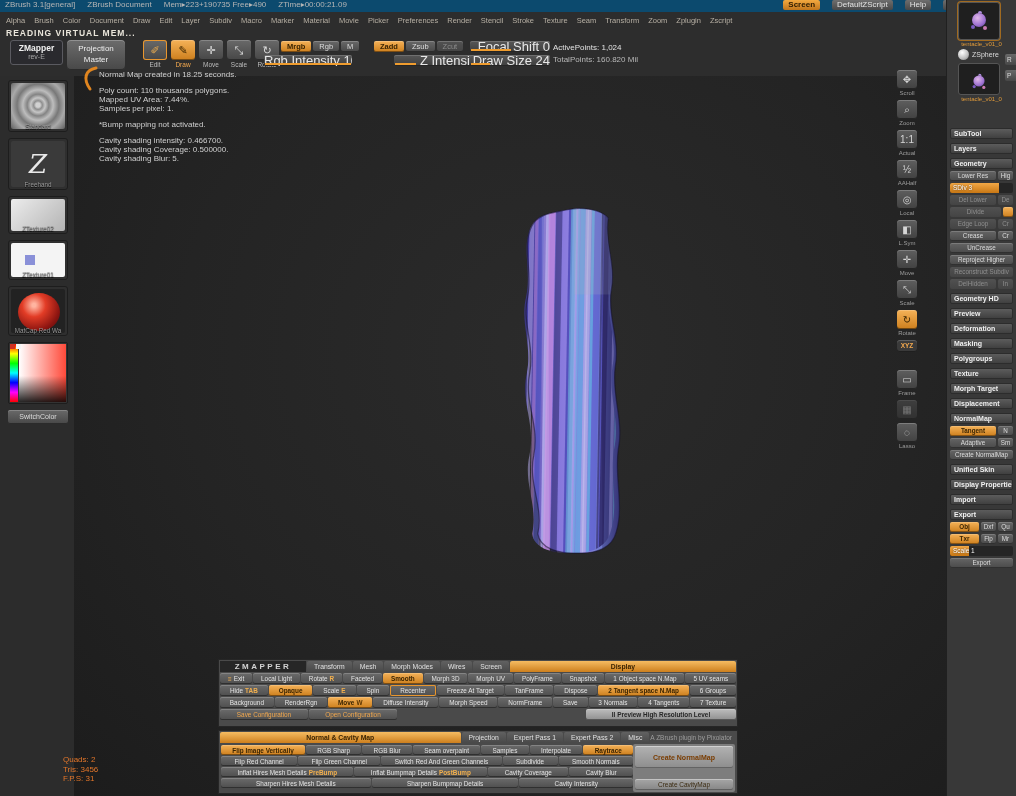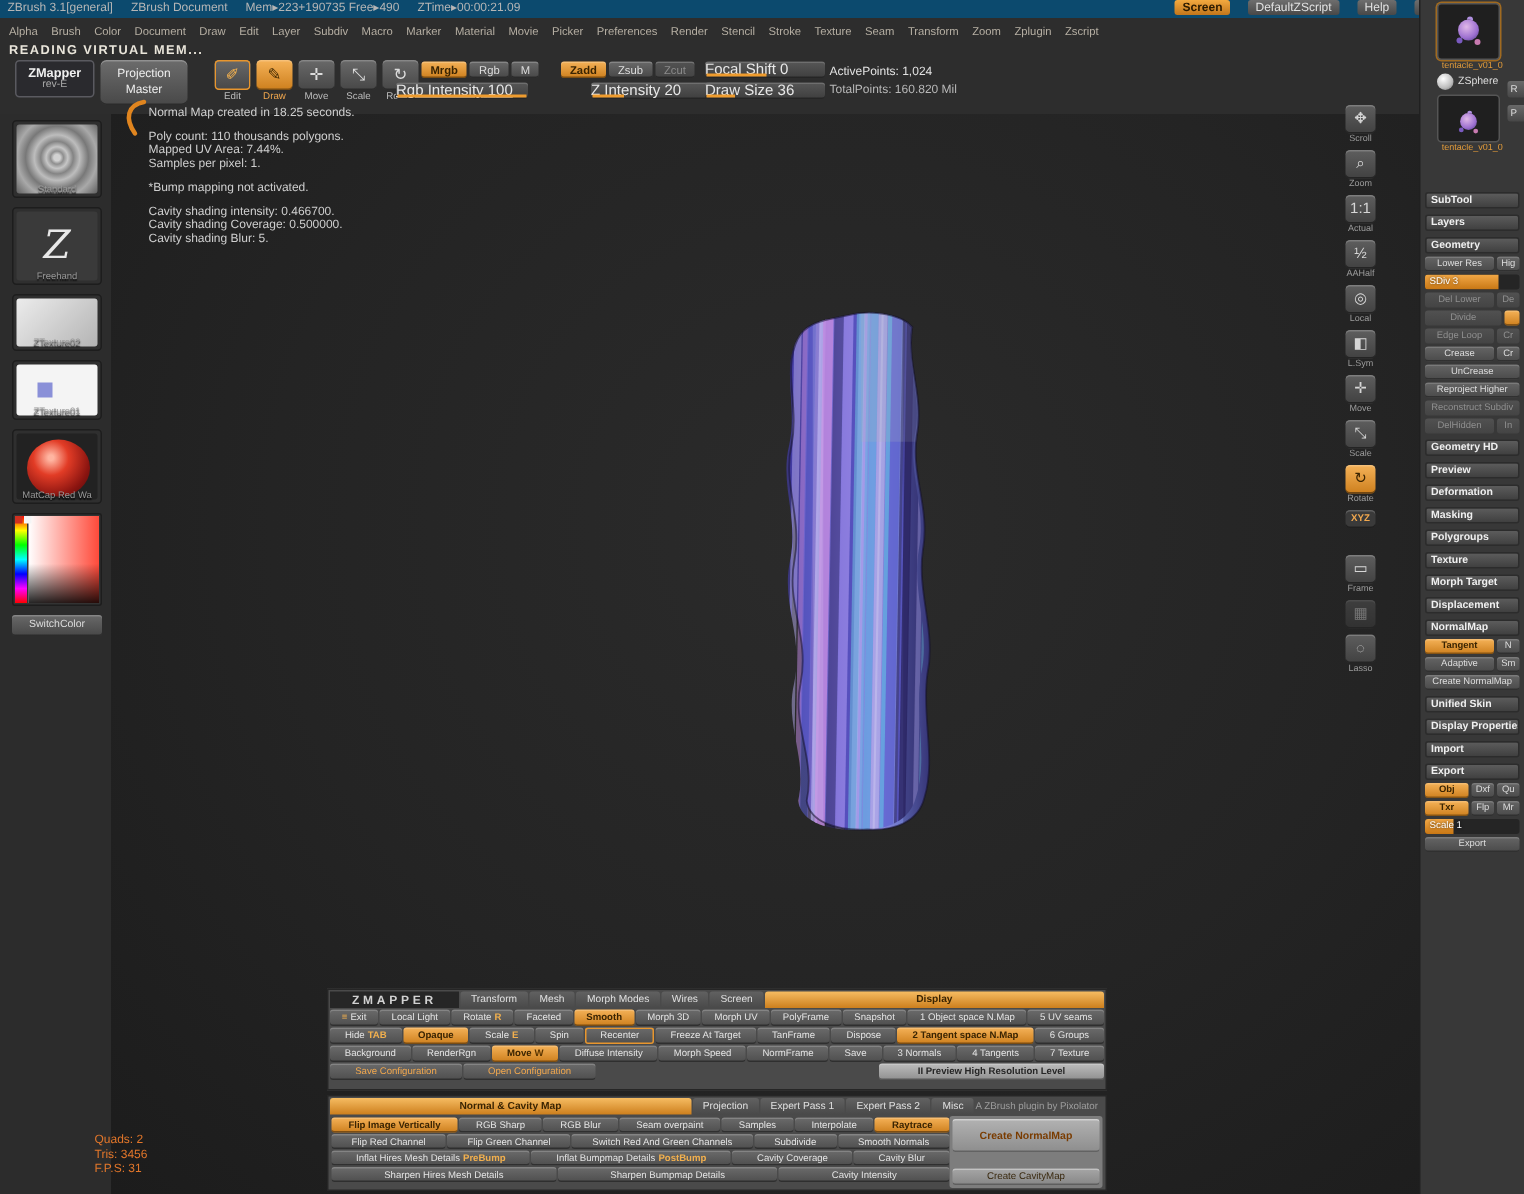--- a/index.html
+++ b/index.html
@@ -42,21 +42,21 @@
 
   #paint-modes { position:absolute; left:281px; top:41px; display:flex; gap:2px; }
   #sculpt-modes { position:absolute; left:374px; top:41px; display:flex; gap:2px; }
   .chip { height:11px; line-height:11px; padding:0 6px; font-size:7.5px; border-radius:2px; color:#ddd;
           background:linear-gradient(#696969,#474747); box-shadow:inset 0 1px 0 rgba(255,255,255,.2), inset 0 -1px 0 rgba(0,0,0,.4); }
   .chip.v-on { background:linear-gradient(#f5b258,#cd7f1d); color:#3a2402; font-weight:bold; }
   .chip.v-dim { color:#8b8b8b; background:linear-gradient(#525252,#444); }
 
   .sh-slider { position:absolute; height:11px; border-radius:2px; background:linear-gradient(#575757,#3e3e3e);
                box-shadow:inset 0 1px 0 rgba(255,255,255,.15), inset 0 -1px 0 rgba(0,0,0,.4);
-               font-size:10px; line-height:11px; color:#e8e8e8; text-align:left; white-space:nowrap; overflow:hidden; }
+               font-size:13px; line-height:11px; color:#e8e8e8; text-align:right; white-space:nowrap; overflow:hidden; }
   .sh-slider .fill { position:absolute; left:1px; bottom:1px; height:2px; background:#ef9c2e; }
   #rgb-slider { left:264px; top:55px; width:88px;text-decoration:underline; }
   #zint-slider { left:394px; top:55px; width:104px; }
   #focal-slider { left:470px; top:41px; width:80px; }
   #draw-slider { left:470px; top:55px; width:80px; }
 
   #points-info { position:absolute; left:553px; top:42px; font-size:8px; line-height:12px; color:#e2e2e2; white-space:nowrap; }
   #points-info .sub { color:#b8b8b8; }
 
   
@@ -279,21 +279,21 @@
   </div>
   <div class="sh-slider" id="zint-slider">
     <span>Z Intensity</span>&nbsp;<span>20</span>
     <i class="fill" style="width: 20%;"></i>
   </div>
   <div class="sh-slider" id="focal-slider">
     <span>Focal Shift</span>&nbsp;<span>0</span>
     <i class="fill" style="width: 50%;"></i>
   </div>
   <div class="sh-slider" id="draw-slider">
-    <span>Draw Size</span>&nbsp;<span>36</span>
+    <span>Draw Size</span>&nbsp;<span>24</span>
     <i class="fill" style="width: 24%;"></i>
   </div>
 
   <div id="points-info">
     <div>ActivePoints: 1,024</div>
     <div class="sub">TotalPoints: 160.820 Mil</div>
   </div>
 </div>
 
 <div id="left-strip"></div>

